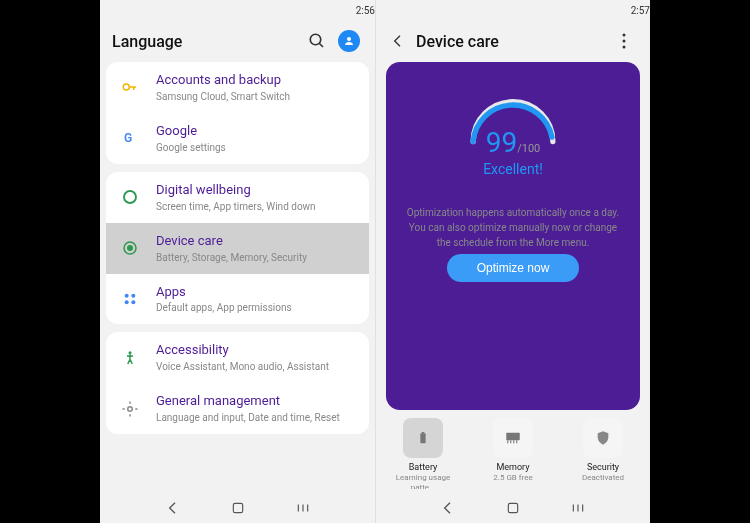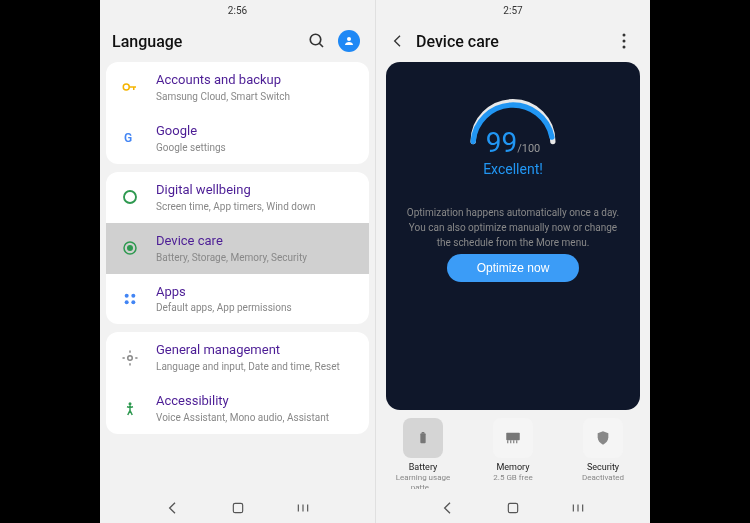--- a/index.html
+++ b/index.html
@@ -1,38 +1,38 @@
 <!DOCTYPE html>
 <html><head>
 <meta charset="utf-8">
 <style>
 * { margin: 0; padding: 0; box-sizing: border-box; }
 body { font-family: -apple-system, BlinkMacSystemFont, "Segoe UI", Roboto, sans-serif; background: #000; width: 750px; height: 523px; overflow: hidden; display: flex; }
 .letterbox { width: 100px; height: 100%; background: #000; flex-shrink: 0; }
 .content { flex: 1; display: flex; background: #f2f2f2; }
 .phone { width: 50%; height: 100%; display: flex; flex-direction: column; position: relative; }
 .phone + .phone { border-left: 1px solid #e0e0e0; }
-.status-bar { height: 20px; font-size: 10px; color: #333; text-align: center; display: flex; align-items: center; justify-content: center; }
+.status-bar { height: 20px; font-size: 10px; color: #333; text-align: center; display: flex; align-items: center; justify-content: flex-end; }
 .header { height: 42px; display: flex; align-items: center; padding: 0 12px; }
 .header-title { font-size: 16px; font-weight: 500; color: #111; flex: 1; }
 .header-icon { width: 28px; height: 28px; display: flex; align-items: center; justify-content: center; margin-left: 4px; }
 .avatar { width: 22px; height: 22px; border-radius: 50%; background: #1e88f5; display: flex; align-items: center; justify-content: center; color: #fff; }
 .scroll-area { flex: 1; overflow: hidden; padding: 0 6px; }
 .card { background: #fff; border-radius: 12px; margin-bottom: 8px; overflow: hidden; }
 .row { display: flex; align-items: center; padding: 10px 12px; min-height: 48px; }
 .row.selected { background: #d0d0d0; border-radius: 0; }
 .row-icon { width: 24px; height: 24px; margin-right: 14px; display: flex; align-items: center; justify-content: center; flex-shrink: 0; }
 .row-text { flex: 1; overflow: hidden; }
 .row-title { font-size: 13px; font-weight: 400; color: #4c1d95; line-height: 1.3; }
 .row-sub { font-size: 10px; color: #888; line-height: 1.3; margin-top: 1px; }
 .navbar { height: 30px; display: flex; align-items: center; justify-content: space-around; padding: 0 40px; }
 .nav-btn { width: 30px; height: 20px; display: flex; align-items: center; justify-content: center; color: #555; }
 
 .dc-body { flex: 1; padding: 0 10px; display: flex; flex-direction: column; overflow: hidden; }
-.dc-card { background: #0f172a; border-radius: 14px; flex: 1; display: flex; flex-direction: column; align-items: center; padding: 16px 12px 12px; }
+.dc-card { background: #4c1d95; border-radius: 14px; flex: 1; display: flex; flex-direction: column; align-items: center; padding: 16px 12px 12px; }
 .gauge { width: 110px; height: 62px; position: relative; margin-top: 6px; }
 .gauge svg { width: 100%; height: 100%; }
 .score-wrap { text-align: center; margin-top: -20px; }
 .score-num { font-size: 28px; color: #2196f3; font-weight: 400; }
 .score-max { font-size: 11px; color: #999; }
 .score-label { font-size: 14px; color: #2196f3; margin-top: 2px; }
 .dc-desc { font-size: 10px; color: #888; text-align: center; line-height: 1.5; margin-top: 28px; padding: 0 6px; }
 .optimize-btn { background: #3b9cf7; color: #fff; border: none; border-radius: 16px; padding: 7px 30px; font-size: 12px; margin-top: 4px; }
 .tiles { display: flex; gap: 16px; margin-top: 8px; margin-bottom: 4px; }
 .tile { flex: 1; text-align: center; }
@@ -130,40 +130,40 @@
             </div>
       <div class="row-text">
         <div class="row-title">Apps</div>
         <div class="row-sub">Default apps, App permissions</div>
       </div>
           </div>
         </div>
         <div class="card">
           <div class="row">
             <div class="row-icon">
+              <svg width="18" height="18" viewBox="0 0 24 24" fill="#2e9950">
+                <circle cx="12" cy="5" r="2"></circle>
+                <path d="M12 7v7M8 9l4 1 4-1M9 20l3-6 3 6" stroke="#2e9950" stroke-width="2" fill="none"></path>
+              </svg>
+            </div>
+      <div class="row-text">
+        <div class="row-title">Accessibility</div>
+        <div class="row-sub">Voice Assistant, Mono audio, Assistant</div>
+      </div>
+          </div>
+          <div class="row">
+            <div class="row-icon">
               <svg width="18" height="18" viewBox="0 0 24 24" fill="none" stroke="#888888" stroke-width="2">
                 <circle cx="12" cy="12" r="3"></circle>
                 <path d="M12 2v3M12 19v3M2 12h3M19 12h3"></path>
               </svg>
             </div>
       <div class="row-text">
         <div class="row-title">General management</div>
         <div class="row-sub">Language and input, Date and time, Reset</div>
-      </div>
-          </div>
-          <div class="row">
-            <div class="row-icon">
-              <svg width="18" height="18" viewBox="0 0 24 24" fill="#2e9950">
-                <circle cx="12" cy="5" r="2"></circle>
-                <path d="M12 7v7M8 9l4 1 4-1M9 20l3-6 3 6" stroke="#2e9950" stroke-width="2" fill="none"></path>
-              </svg>
-            </div>
-      <div class="row-text">
-        <div class="row-title">Accessibility</div>
-        <div class="row-sub">Voice Assistant, Mono audio, Assistant</div>
       </div>
           </div>
         </div>
       </div>
   <div class="navbar">
     <div class="nav-btn">
           <svg width="16" height="16" viewBox="0 0 24 24" fill="none" stroke="#555" stroke-width="2">
             <polyline points="15 4 7 12 15 20"></polyline>
           </svg>
         </div>

